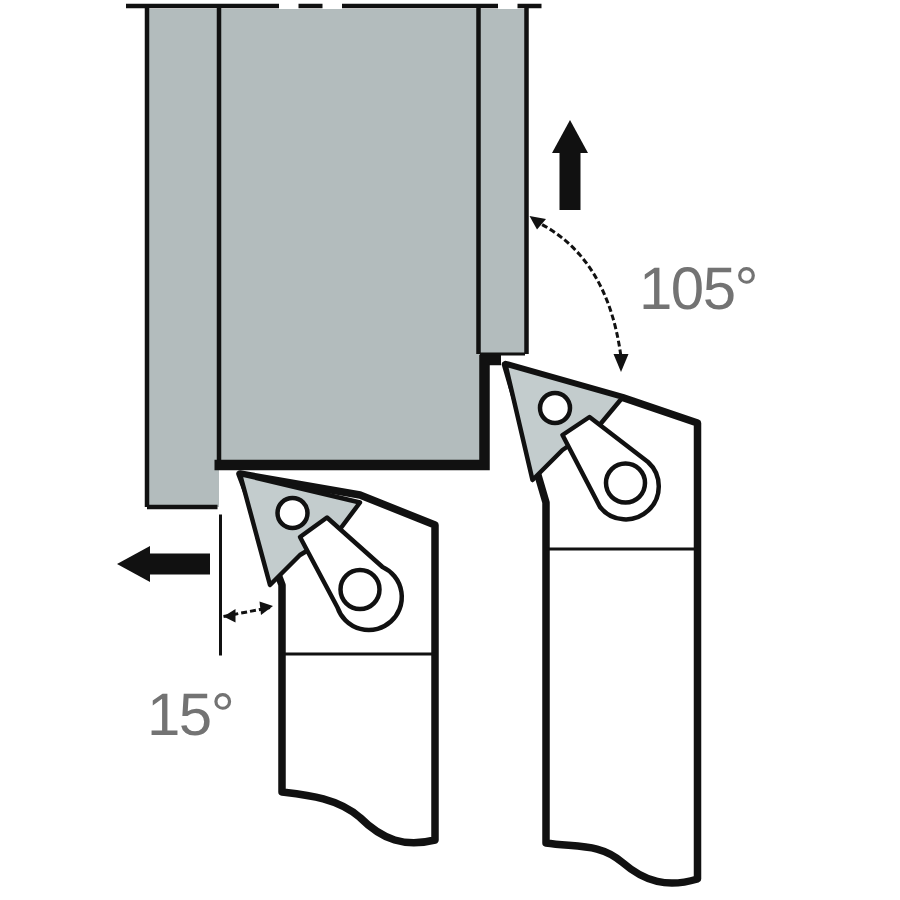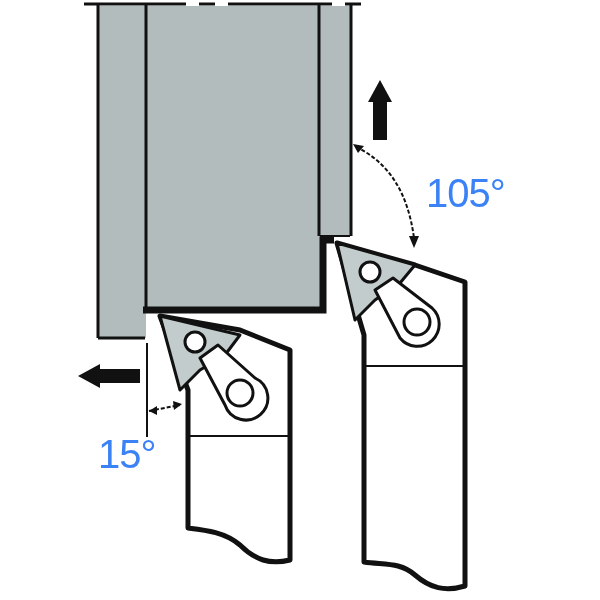--- a/index.html
+++ b/index.html
@@ -1,18 +1,18 @@
 <!DOCTYPE html>
 <html><head>
   <meta charset="utf-8">
   <style>
     html, body { margin: 0; padding: 0; background: #ffffff; }
     body { width: 600px; height: 600px; position: relative; overflow: hidden; font-family: "Liberation Sans", sans-serif; }
     svg { position: absolute; left: 0; top: 0; }
-    .label { position: absolute; color: #3b82f6; font-family: "Liberation Sans", sans-serif; font-size: 40px; line-height: 1; letter-spacing: -1px; }
+    .label { position: absolute; color: #737373; font-family: "Liberation Sans", sans-serif; font-size: 40px; line-height: 1; letter-spacing: -1px; }
   </style>
 </head>
 <body>
 
 <svg width="600" height="600" viewBox="0 0 600 600">
 
   <g>
 
     <rect x="99" y="6" width="47" height="332" fill="#b3bcbd"></rect>
 
@@ -76,13 +76,13 @@
 
   <g>
     <line x1="147" y1="343" x2="147" y2="437" stroke="#111" stroke-width="2"></line>
     <line x1="149" y1="411" x2="180" y2="405" stroke="#111" stroke-width="2" stroke-dasharray="4,2"></line>
     <polygon points="149,411 157,406 157,415" fill="#111"></polygon>
     <polygon points="182,404 173,401 174,410" fill="#111"></polygon>
   </g>
 </svg>
 
 <div class="label" style="left:426px; top:173px;">105°</div>
-<div class="label" style="left:98px; top:434px;">15°</div>
+<div class="label" style="left:98px; top:457px;">15°</div>
 
 </body></html>

